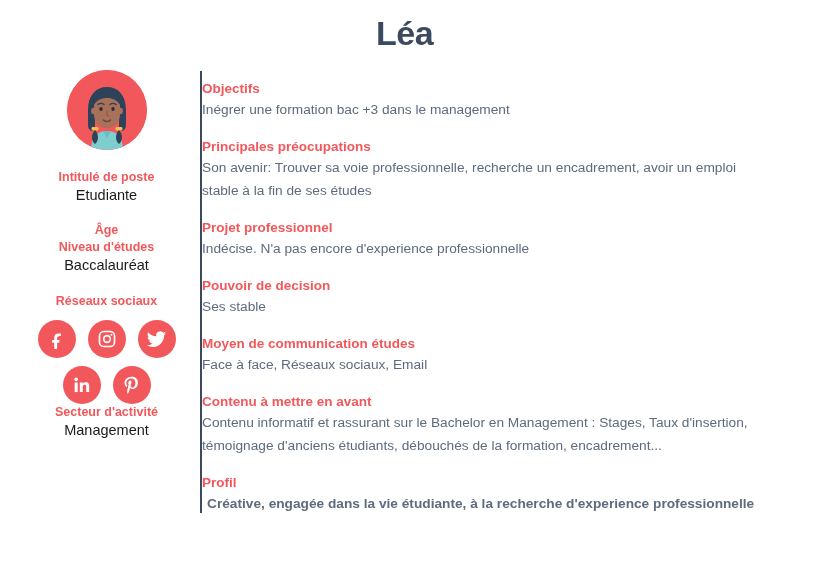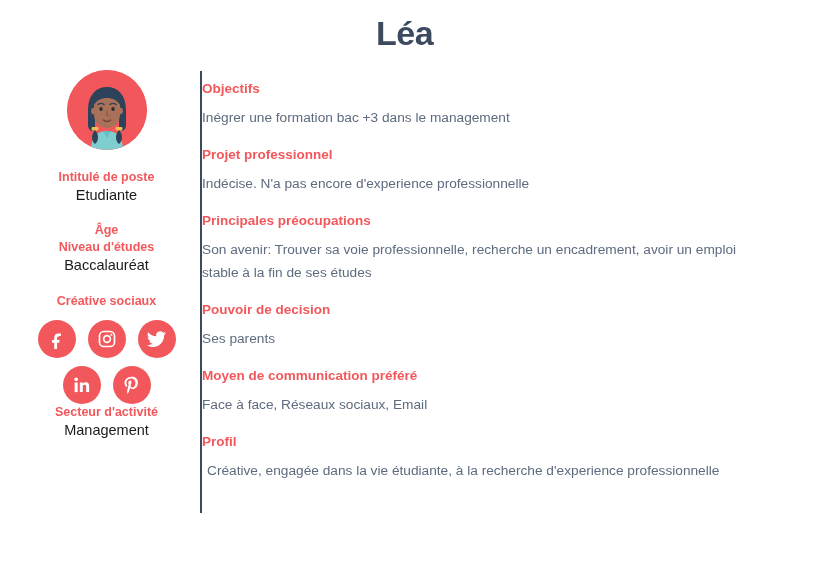--- a/index.html
+++ b/index.html
@@ -127,24 +127,24 @@
   .section-heading {
     color: #f2585b;
     font-size: 13.5px;
     font-weight: bold;
     line-height: 18px;
   }
   .section-body {
     color: #5d6b7e;
     font-size: 13.7px;
     line-height: 23px;
-    margin-top: 8px;
+    margin-top: 0;
     max-width: 570px;
   }
-  .section-body.indented { padding-left: 5px; }
+  .section-body.indented { padding-left: 5px; font-weight: bold; }
 </style>
 </head>
 <body>
 
 <div class="persona-page">
 
   <div class="page-title">Léa</div>
 
   <div class="body-wrap">
 
@@ -191,21 +191,21 @@
       <div class="side-block blk-age">
         <div class="side-label">Âge</div>
       </div>
 
       <div class="side-block blk-etudes">
         <div class="side-label">Niveau d'études</div>
         <div class="side-value">Baccalauréat</div>
       </div>
 
       <div class="side-block blk-social">
-        <div class="side-label">Créative sociaux</div>
+        <div class="side-label">Réseaux sociaux</div>
 
         <div class="social-rows">
           <div class="social-row">
 
             <div class="social-icon">
               <svg width="20" height="20" viewBox="0 0 24 24" aria-hidden="true">
                 <path fill="#ffffff" d="M14.6 8.3h2.1V5.4c-.4-.05-1.6-.15-3-.15-3 0-5 1.85-5 5.25v2.6H6.1v3.3h2.6V24h3.4v-7.6h2.6l.4-3.3h-3v-2.3c0-.95.25-1.5 1.5-1.5z"></path>
               </svg>
             </div>
 
@@ -255,39 +255,43 @@
     <div class="divider"></div>
 
     <div class="content">
 
       <div class="section">
         <div class="section-heading">Objectifs</div>
         <div class="section-body">Inégrer une formation bac +3 dans le management</div>
       </div>
 
       <div class="section">
+        <div class="section-heading">Principales préocupations</div>
+        <div class="section-body">Son avenir: Trouver sa voie professionnelle, recherche un encadrement, avoir un emploi stable à la fin de ses études</div>
+      </div>
+
+      <div class="section">
         <div class="section-heading">Projet professionnel</div>
         <div class="section-body">Indécise. N'a pas encore d'experience professionnelle</div>
       </div>
 
       <div class="section">
-        <div class="section-heading">Principales préocupations</div>
-        <div class="section-body">Son avenir: Trouver sa voie professionnelle, recherche un encadrement, avoir un emploi stable à la fin de ses études</div>
-      </div>
-
-      <div class="section">
         <div class="section-heading">Pouvoir de decision</div>
-        <div class="section-body">Ses parents</div>
-      </div>
-
-      <div class="section">
-        <div class="section-heading">Moyen de communication préféré</div>
+        <div class="section-body">Ses stable</div>
+      </div>
+
+      <div class="section">
+        <div class="section-heading">Moyen de communication études</div>
         <div class="section-body">Face à face, Réseaux sociaux, Email</div>
       </div>
 
+      <div class="section">
+        <div class="section-heading">Contenu à mettre en avant</div>
+        <div class="section-body">Contenu informatif et rassurant sur le Bachelor en Management : Stages, Taux d'insertion, témoignage d'anciens étudiants, débouchés de la formation, encadrement...</div>
+      </div>
 
       <div class="section">
         <div class="section-heading">Profil</div>
         <div class="section-body indented">Créative, engagée dans la vie étudiante, à la recherche d'experience professionnelle</div>
       </div>
 
     </div>
 
   </div>
 </div>

